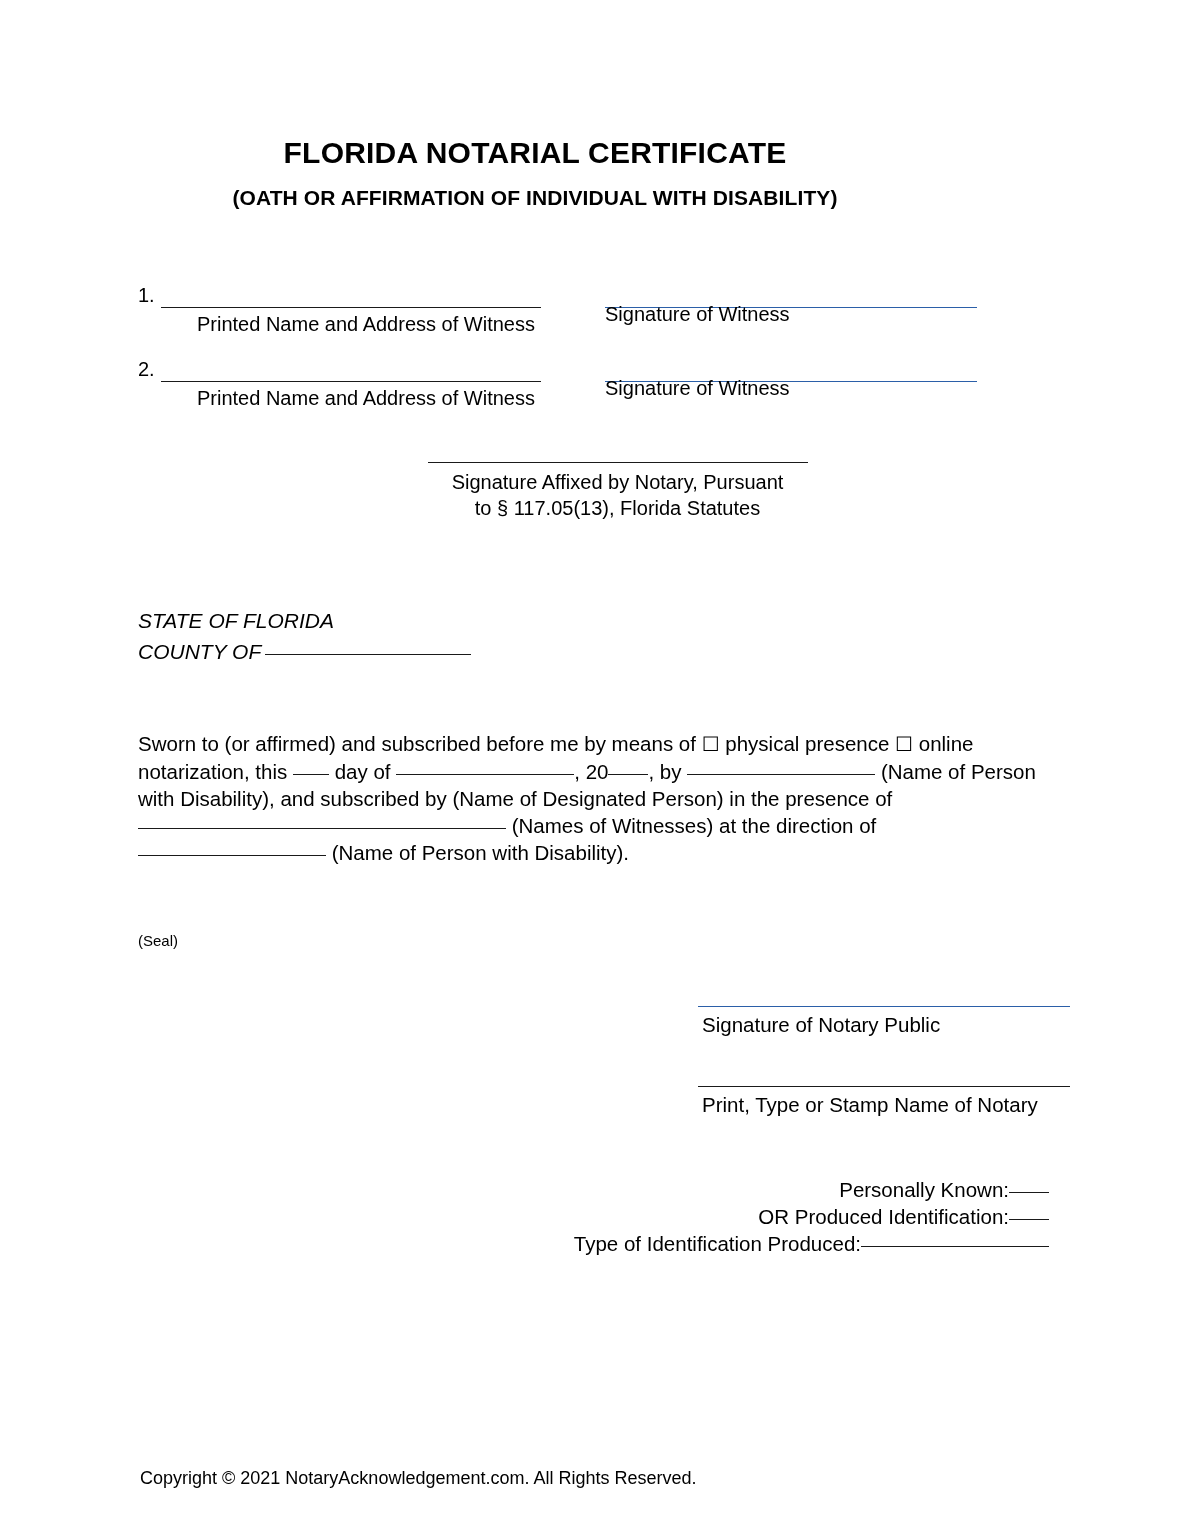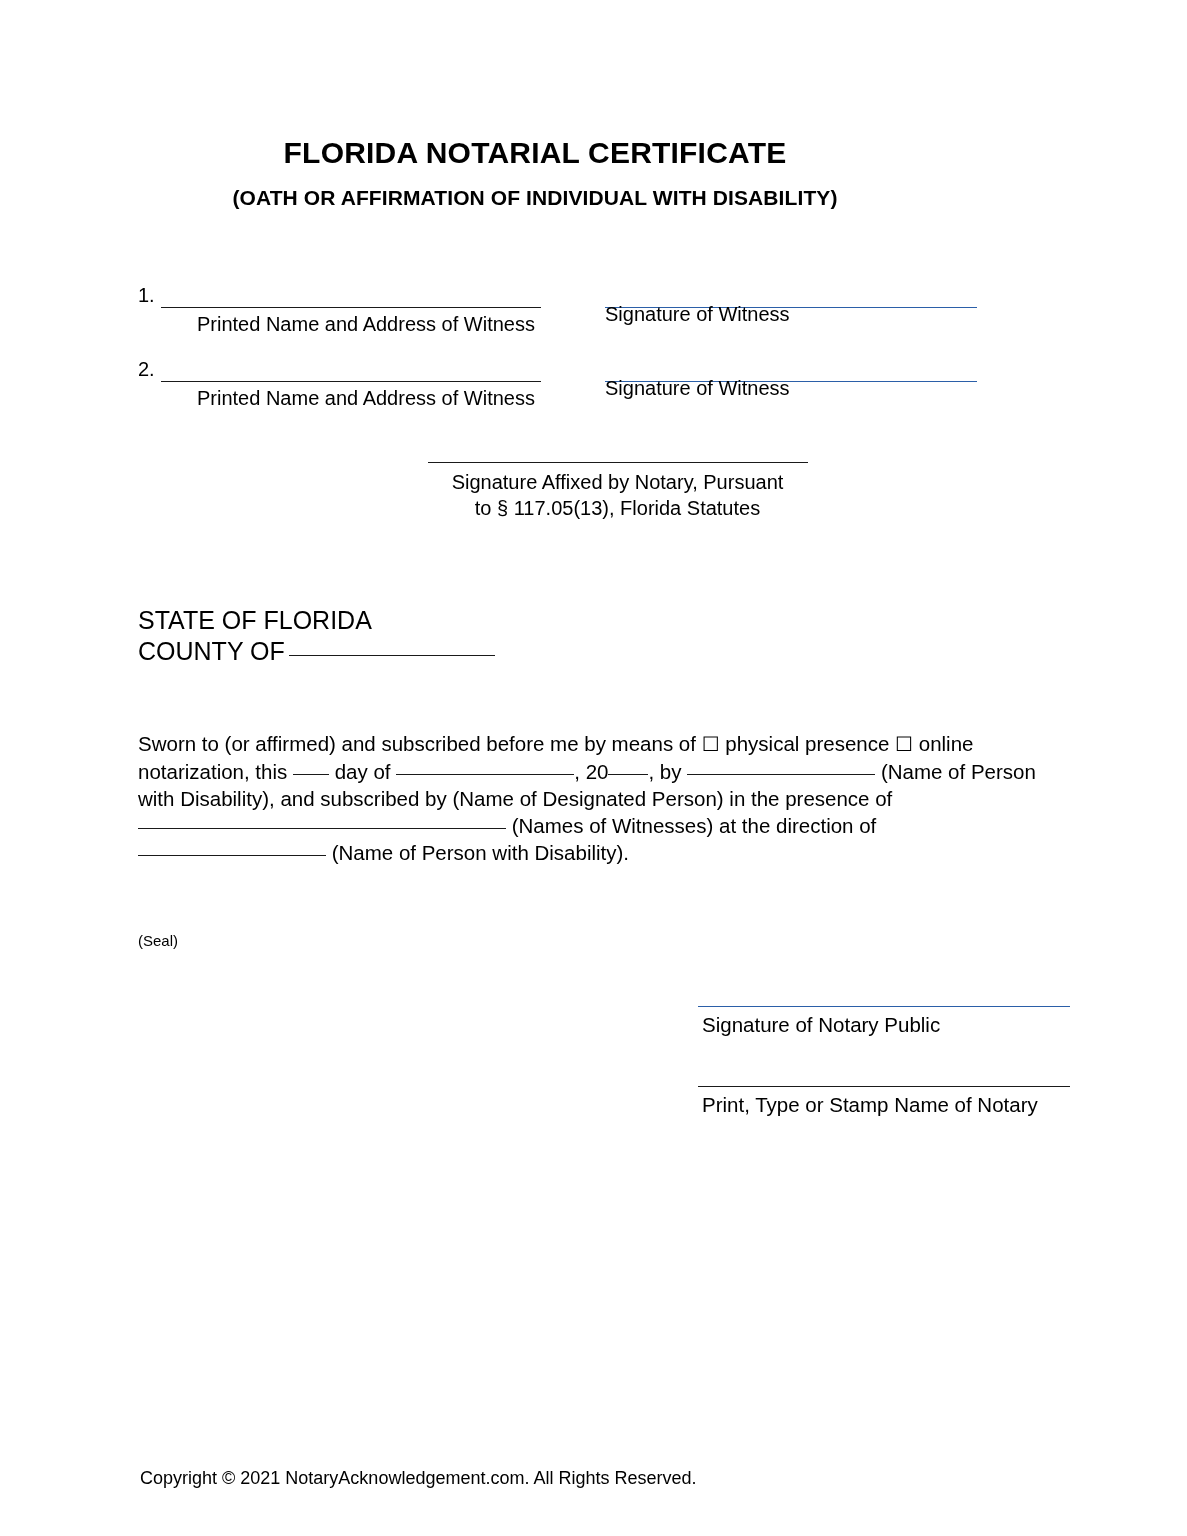--- a/index.html
+++ b/index.html
@@ -115,22 +115,23 @@
     font-size: 20px;
     line-height: 26px;
     margin-top: 6px;
   }
 
   
   .state-block {
     position: absolute;
     left: 138px;
     top: 605px;
-    font-size: 25px;
+    font-size: 21px;
     line-height: 31px;
+    font-style: italic;
   }
   .county-row {
     display: block;
     white-space: nowrap;
   }
   .county-underline {
     display: inline-block;
     width: 206px;
     border-bottom: 1px solid #1a1a1a;
     height: 0;
@@ -282,16 +283,27 @@
   <div class="seal">(Seal)</div>
 
   <div class="notary-sig">
     <div class="rule-full"></div>
     <div class="notary-lbl">Signature of Notary Public</div>
     <div class="gap-sig"></div>
     <div class="rule-full black"></div>
     <div class="notary-lbl">Print, Type or Stamp Name of Notary</div>
   </div>
 
+  <div class="ident-block">
+    <div class="ident-row">
+      <span>Personally Known:</span><span class="ul ul-s"></span>
+    </div>
+    <div class="ident-row">
+      <span>OR Produced Identification:</span><span class="ul ul-s"></span>
+    </div>
+    <div class="ident-row">
+      <span>Type of Identification Produced:</span><span class="ul ul-l"></span>
+    </div>
+  </div>
 
   <div class="footer">Copyright © 2021 NotaryAcknowledgement.com. All Rights Reserved.</div>
 
 </div>
 
 </body></html>

